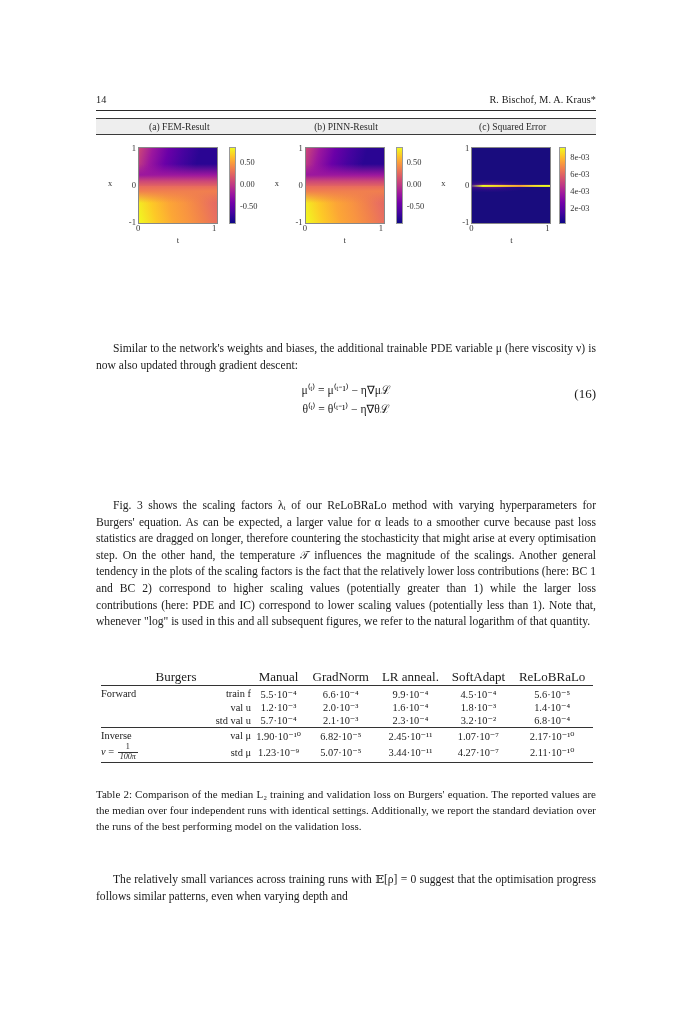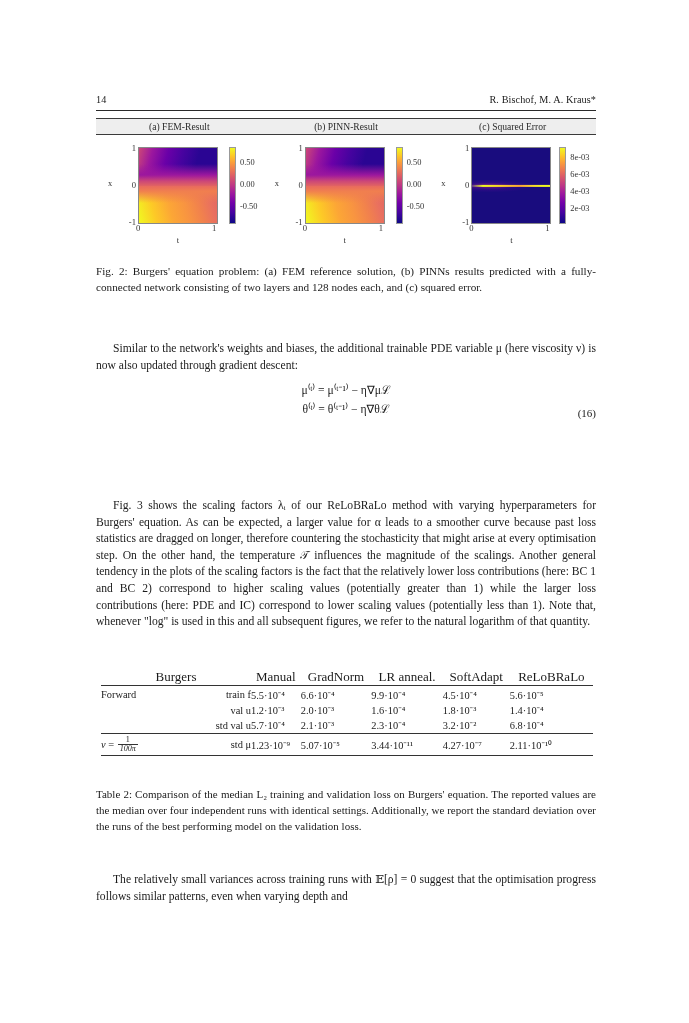--- a/index.html
+++ b/index.html
@@ -265,22 +265,22 @@
     font-size: 11.6px;
   }
   .eqline {
     text-align: center;
     line-height: 19px;
     font-family: "Liberation Serif", serif;
   }
   .eqnum {
     position: absolute;
     right: 0;
-    top: 26px;
-    font-size: 11px;
+    top: 5px;
+    font-size: 13px;
   }
 
   
   .table-wrap {
     position: absolute;
     top: 668px;
     left: 5px;
     width: 492px;
     font-size: 10.4px;
   }
@@ -293,21 +293,21 @@
     font-weight: normal;
     white-space: nowrap;
   }
   table.data th {
     text-align: center;
     font-size: 13px;
   }
   th.lefthead { text-align: left; }
   td.c1 { text-align: left; width: 72px; }
   td.c2 { text-align: right; width: 78px; padding-right: 16px; }
-  td.num { text-align: left; font-family: Liberation Serif, serif; }
+  td.num { text-align: center; }
   .rule-thick td {
     border-top: 0.9px solid #333;
     height: 0;
     padding: 0;
   }
   .sp-above td { padding-top: 3.5px; }
   .sp-below td { padding-bottom: 3.5px; }
 
   .frac {
     display: inline-block;
@@ -421,21 +421,20 @@
           <span style="top:14px">8e-03</span>
           <span style="top:31px">6e-03</span>
           <span style="top:48px">4e-03</span>
           <span style="top:65px">2e-03</span>
         </div>
       </div>
 
     </div>
   </div>
 
-  <div class="fig-caption">Fig. 2: Burgers' equation problem: (a) FEM reference solution, (b) PINNs results predicted with a fully-connected network consisting of two layers and 128 nodes each, and (c) squared error.</div>
 
   <p class="body" style="top:341px">Similar to the network's weights and biases, the additional trainable PDE variable μ (here viscosity ν) is now also updated through gradient descent:</p>
 
   <div class="eqblock">
     <div class="eqline">μ⁽ᵗ⁾ = μ⁽ᵗ⁻¹⁾ − η∇μℒ</div>
     <div class="eqline">θ⁽ᵗ⁾ = θ⁽ᵗ⁻¹⁾ − η∇θℒ</div>
     <span class="eqnum">(16)</span>
   </div>
 
 
@@ -483,20 +482,29 @@
           <td class="num">2.1·10⁻³</td>
           <td class="num">2.3·10⁻⁴</td>
           <td class="num">3.2·10⁻²</td>
           <td class="num">6.8·10⁻⁴</td>
         </tr>
 
         <tr class="rule-thick">
             <td colspan="7"></td>
           </tr>
 
+        <tr class="sp-above">
+          <td class="c1">Inverse</td>
+          <td class="c2">val μ</td>
+          <td class="num">1.90·10⁻¹⁰</td>
+          <td class="num">6.82·10⁻⁵</td>
+          <td class="num">2.45·10⁻¹¹</td>
+          <td class="num">1.07·10⁻⁷</td>
+          <td class="num">2.17·10⁻¹⁰</td>
+        </tr>
         <tr>
           <td class="c1"><span class="mi">ν</span> = <span class="frac"><span class="num-part">1</span><span class="den-part">100π</span></span></td>
           <td class="c2">std μ</td>
           <td class="num">1.23·10⁻⁹</td>
           <td class="num">5.07·10⁻⁵</td>
           <td class="num">3.44·10⁻¹¹</td>
           <td class="num">4.27·10⁻⁷</td>
           <td class="num">2.11·10⁻¹⁰</td>
         </tr>
 

